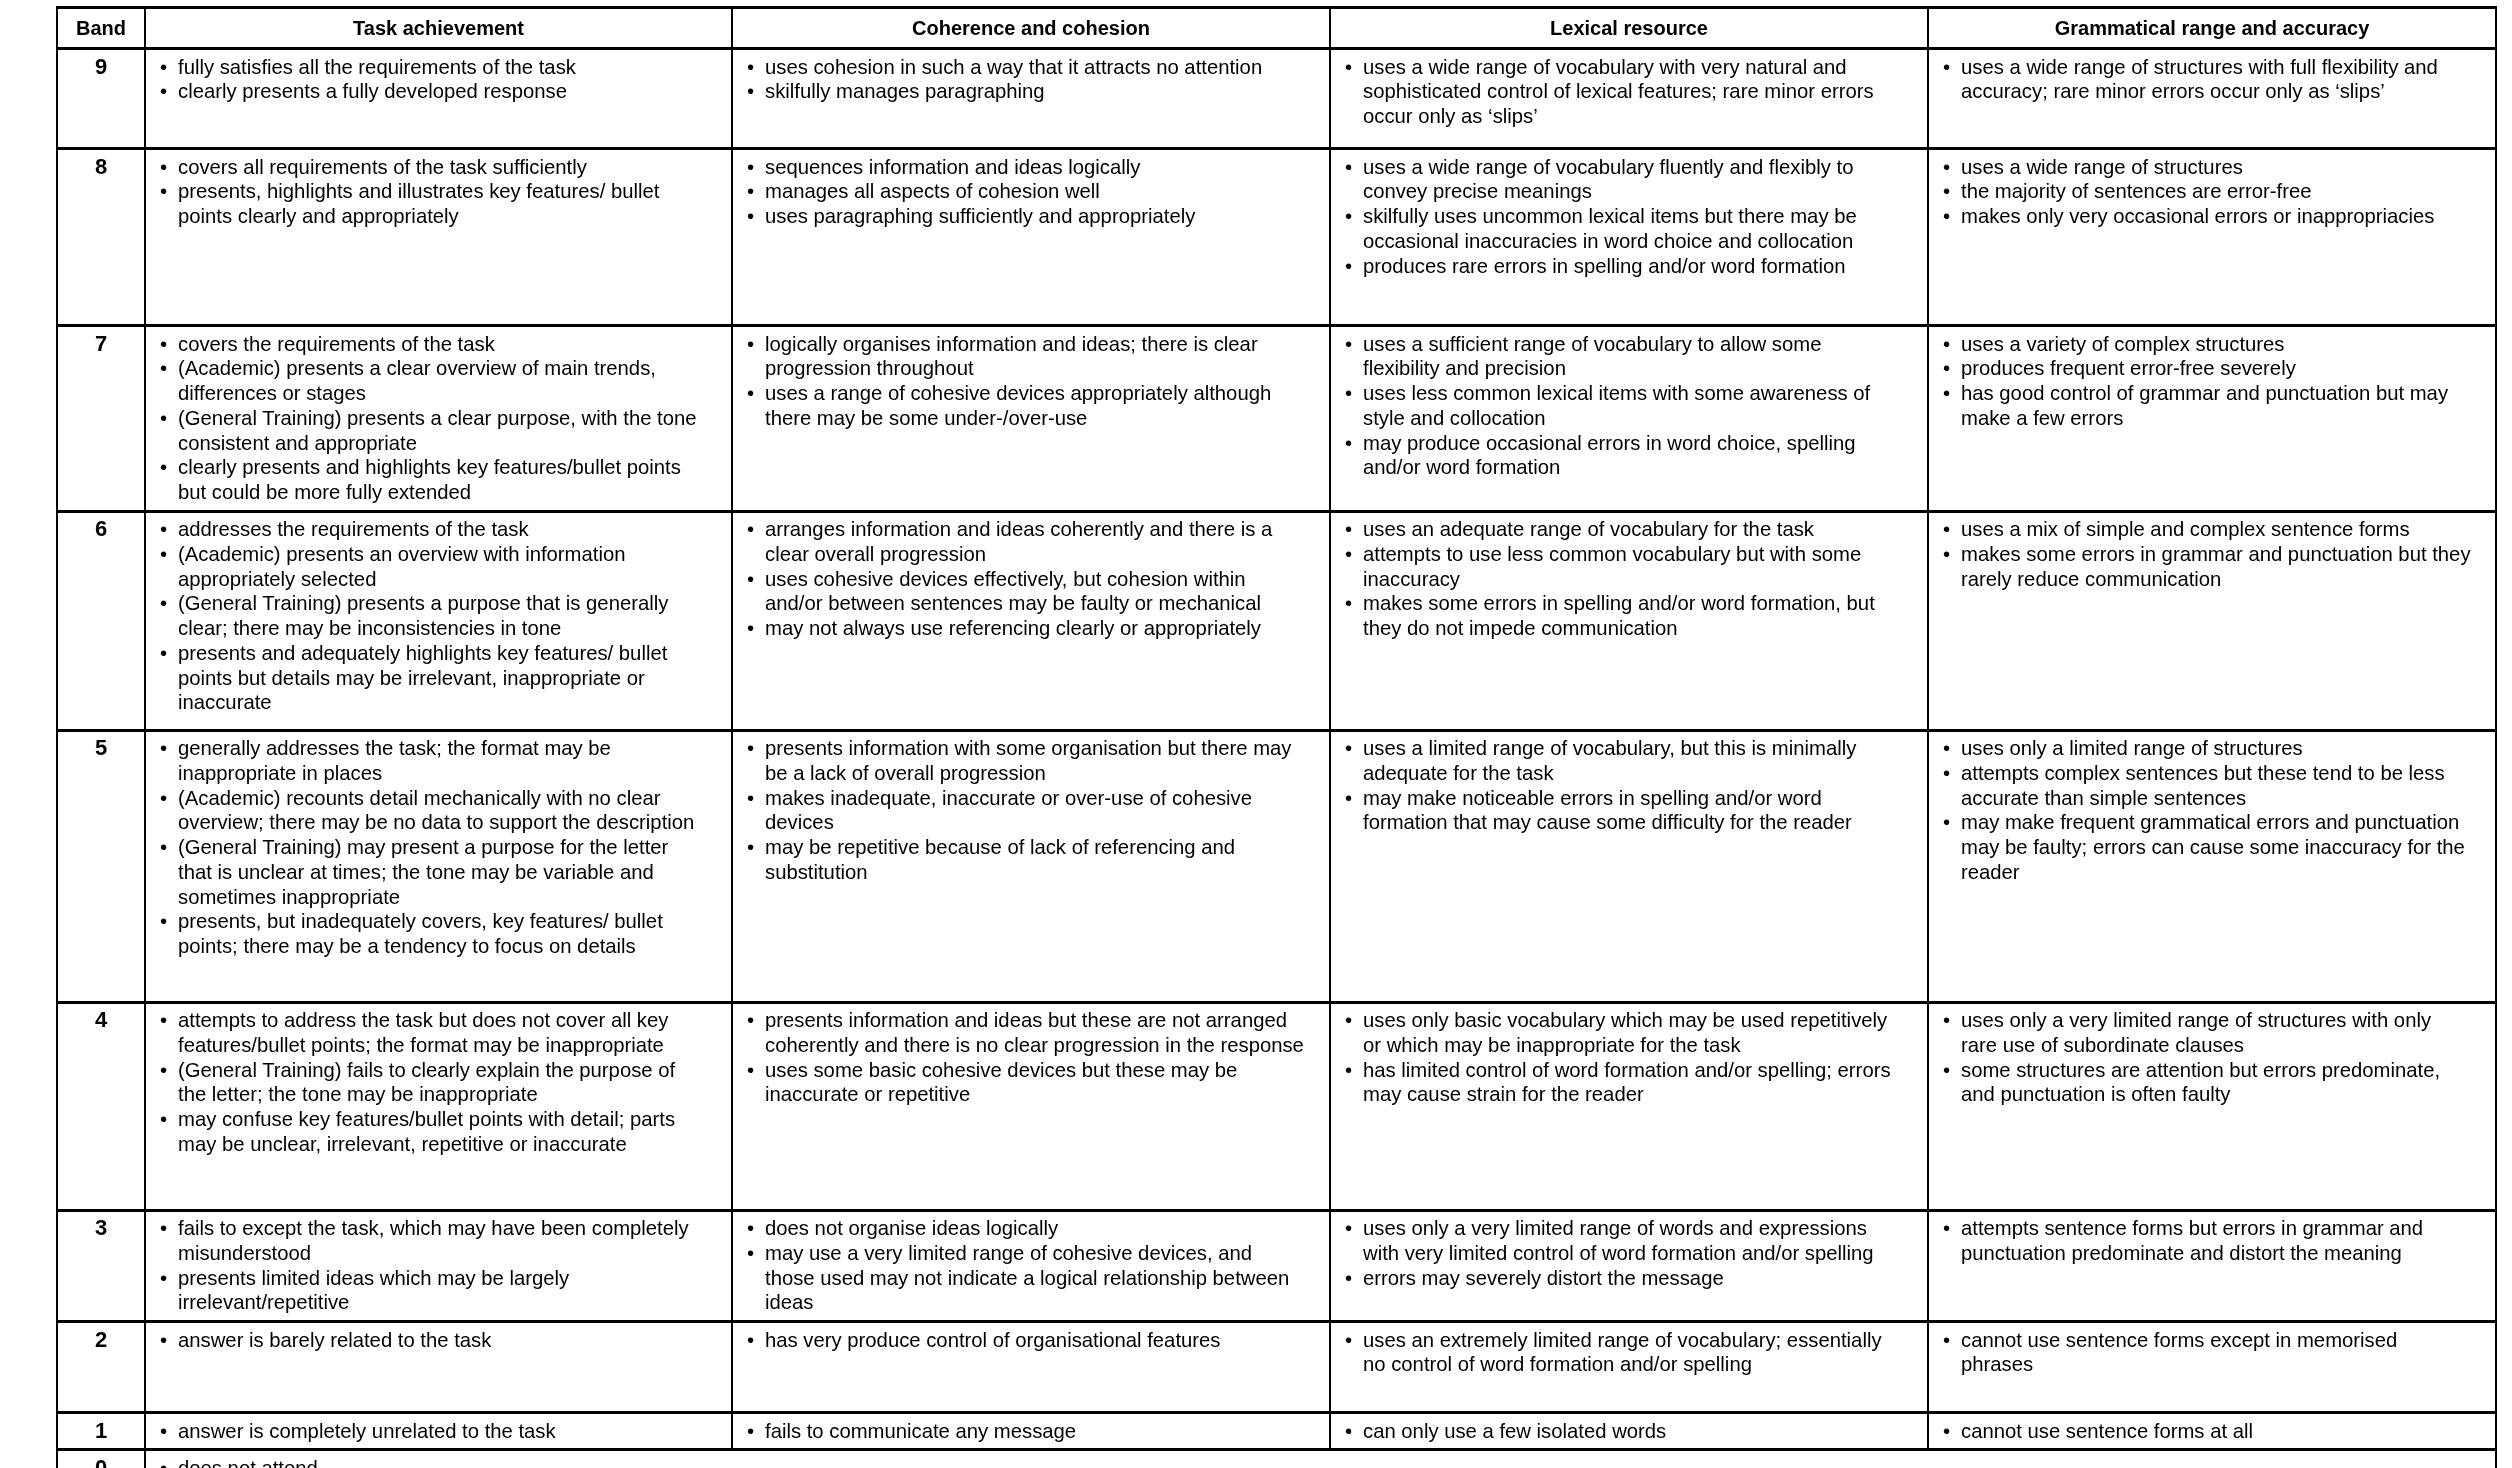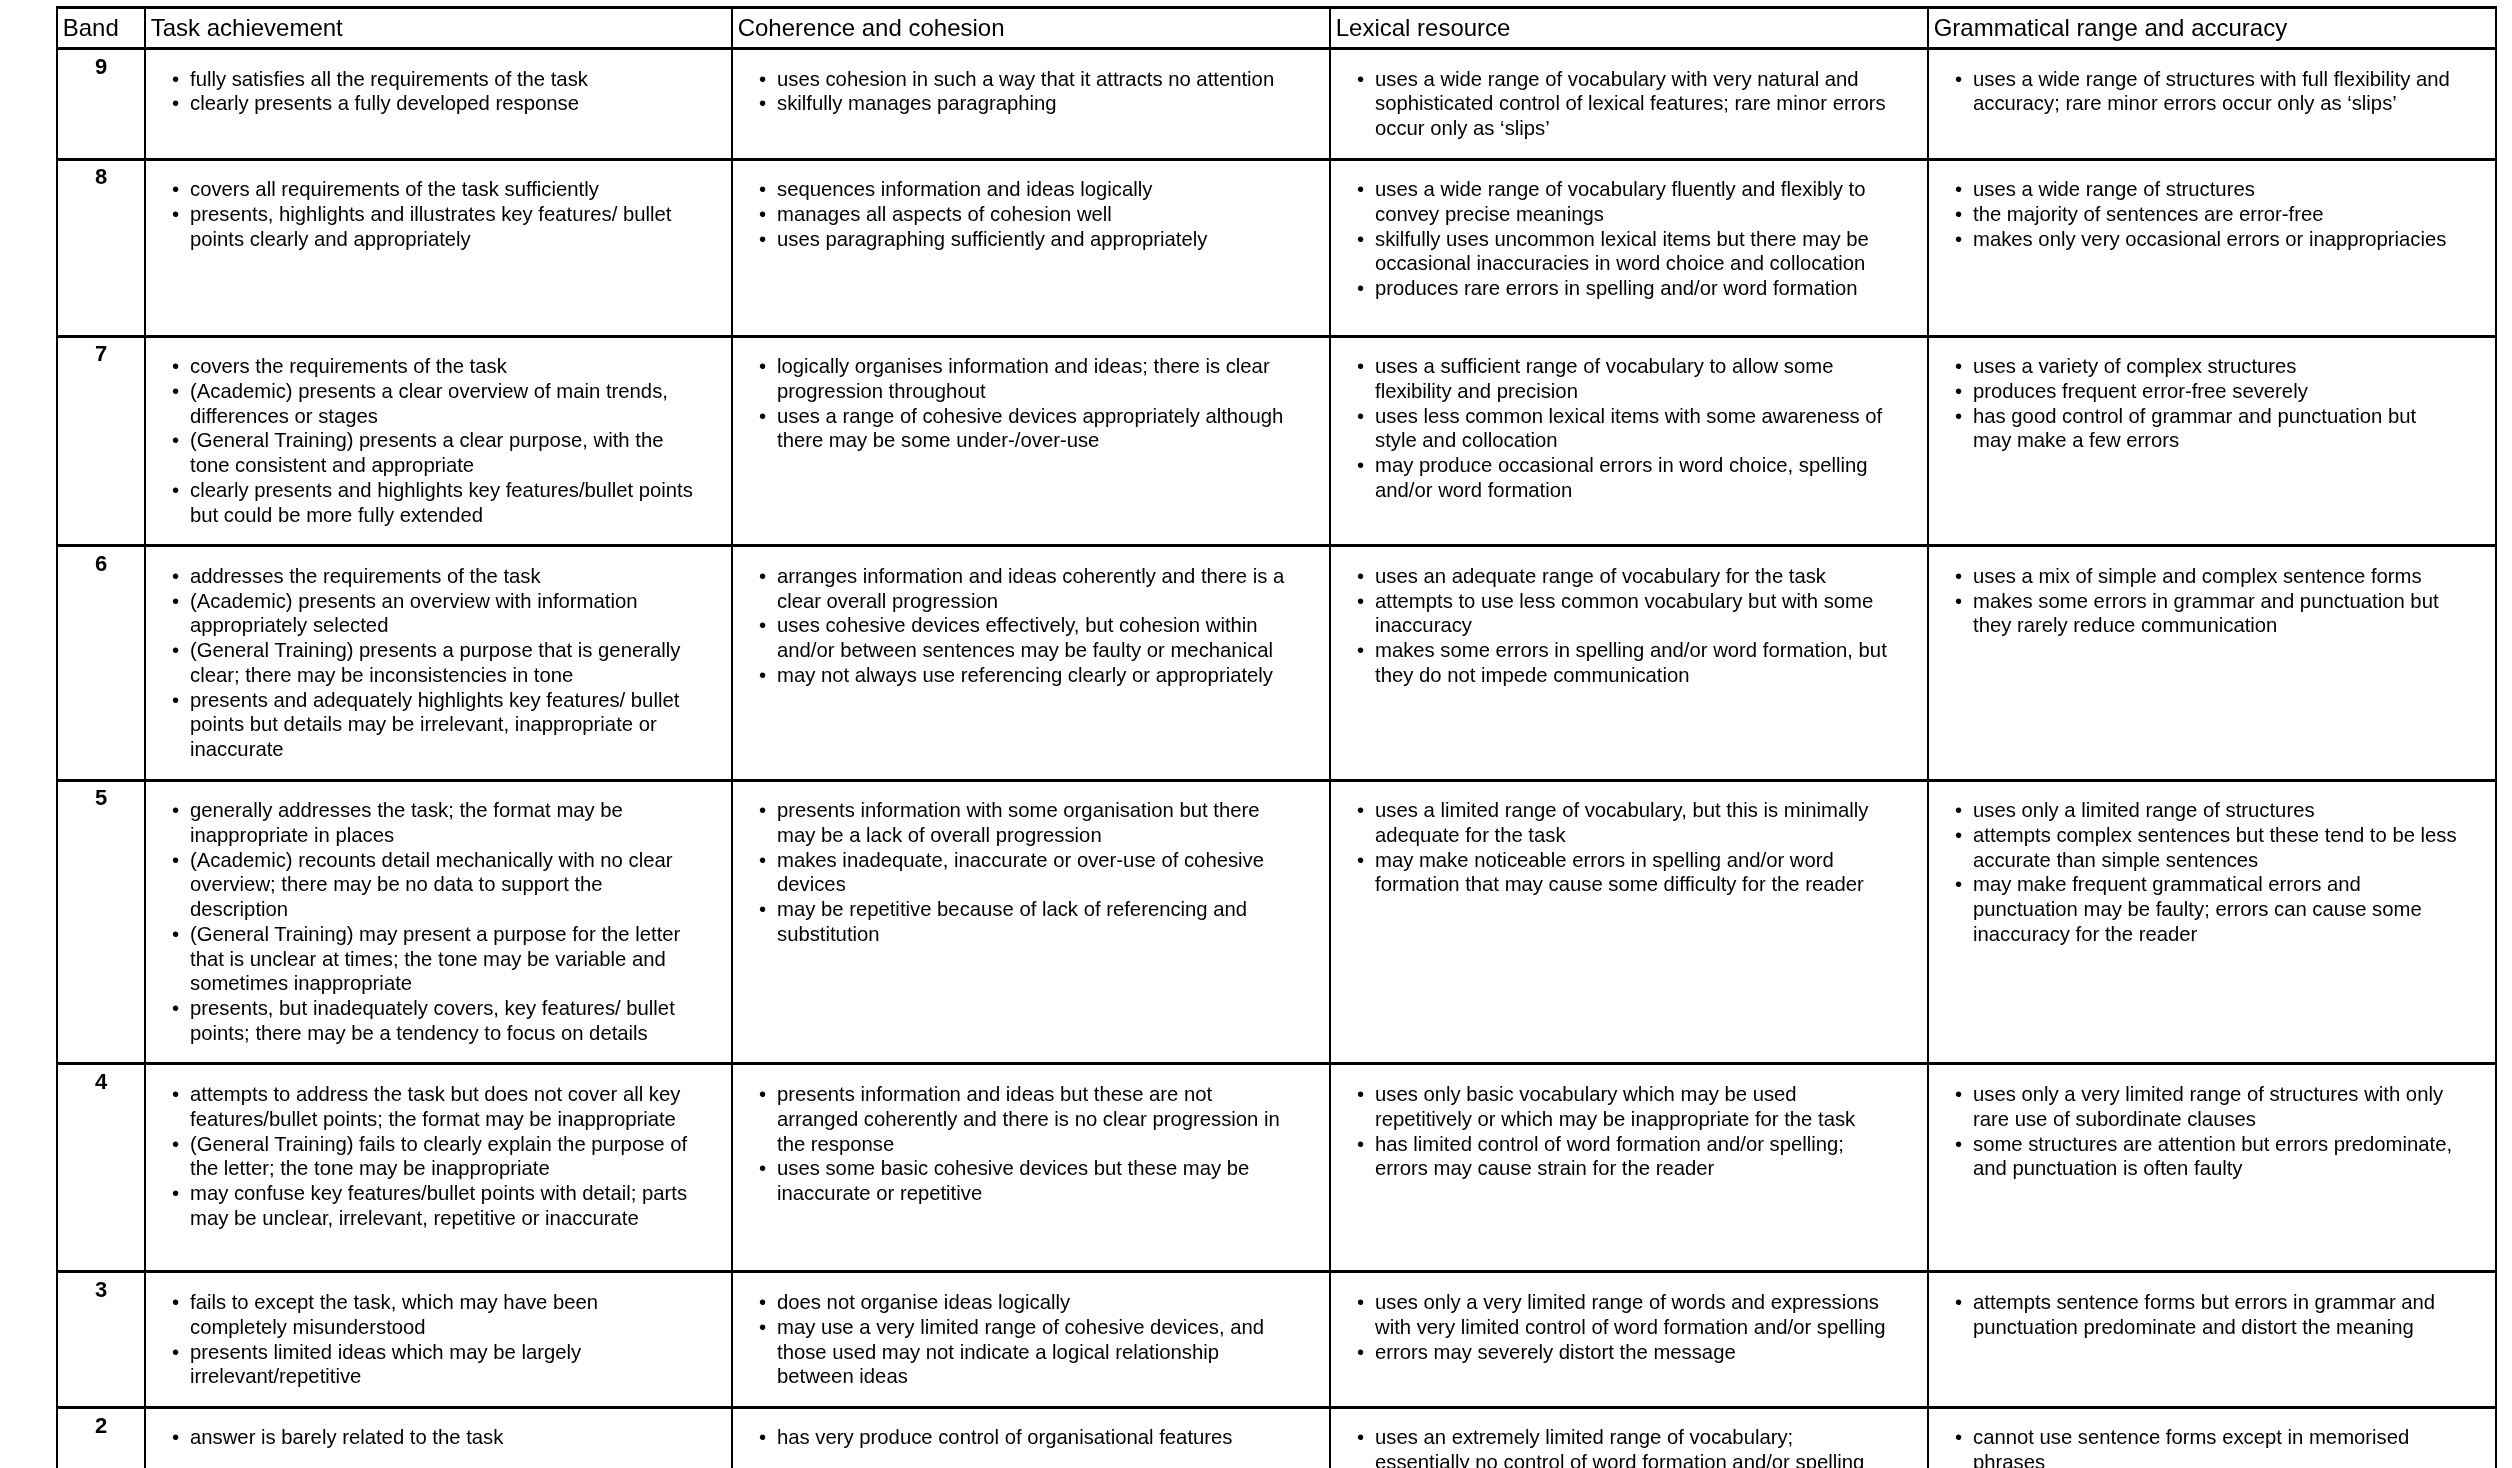--- a/index.html
+++ b/index.html
@@ -24,35 +24,35 @@
   }
   table.bands th, table.bands td {
     border-left: 2.3px solid #000;
     border-right: 2.3px solid #000;
     border-top: 3.9px solid #000;
     border-bottom: 3.9px solid #000;
     vertical-align: top;
     background: #ffffff;
   }
   table.bands thead th {
-    font-size: 24px;
-    font-weight: normal;
-    text-align: left;
+    font-size: 20px;
+    font-weight: bold;
+    text-align: center;
     vertical-align: middle;
     padding: 2.3px 4.7px;
     height: 33px;
   }
   td.band {
     text-align: center;
     font-weight: bold;
     font-size: 22px;
     padding-top: 3.9px;
   }
   td.desc { padding: 4.7px 23.5px 4.7px 11px; }
-  td.desc ul { margin: 12px; padding: 0; list-style: none; }
+  td.desc ul { margin: 0; padding: 0; list-style: none; }
   td.desc li {
     position: relative;
     padding-left: 21px;
     margin: 0;
   }
   td.desc li::before {
     content: "\2022";
     position: absolute;
     left: 3.1px;
     top: 0;

